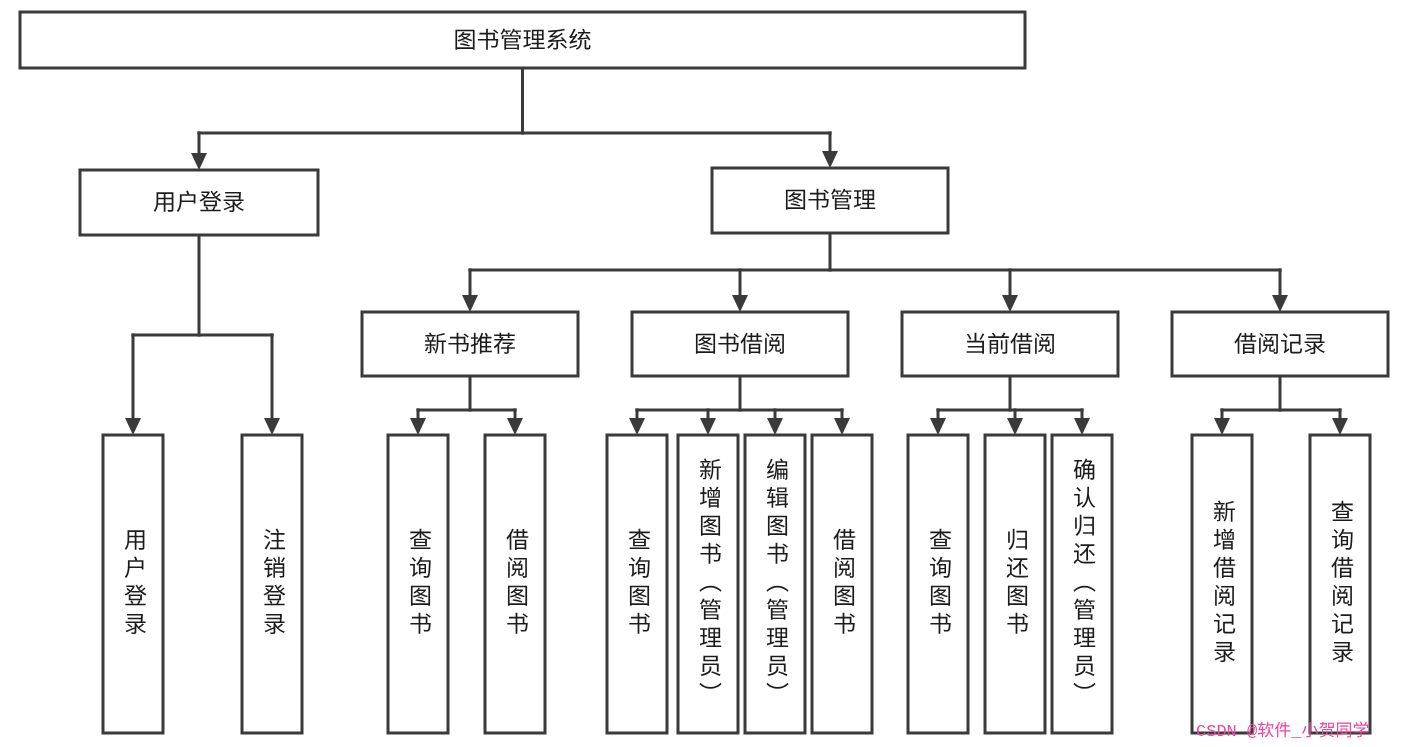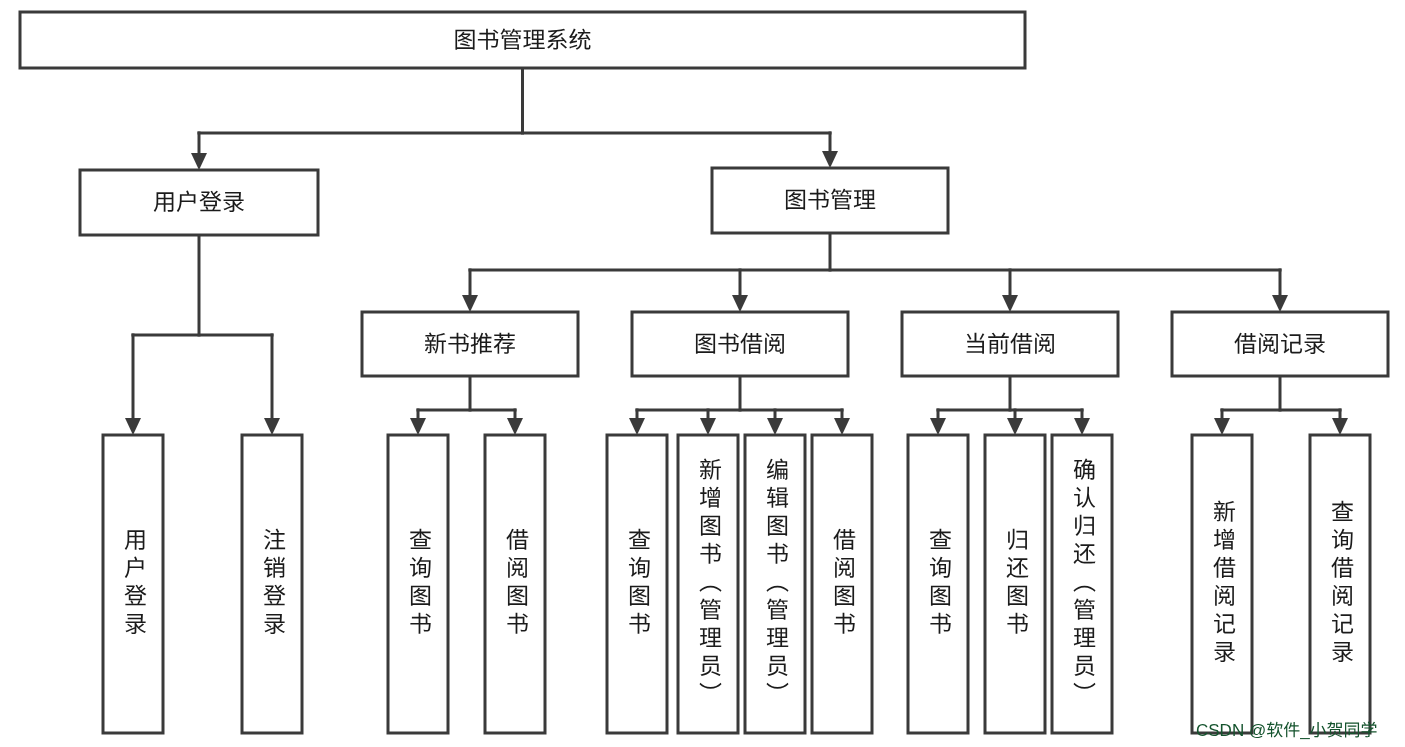--- a/index.html
+++ b/index.html
@@ -45,23 +45,23 @@
     color:#1b1b1b;
     display:flex;
     align-items:center;
     justify-content:center;
     text-align:center;
     pointer-events:none;
     user-select:none;
   }
   .watermark{
     position:absolute;
-    font-family:Liberation Sans, sans-serif;
+    font-family:Liberation Mono, monospace;
     font-size:17px;
-    color:#14532d;
+    color:#ec4899;
     white-space:nowrap;
     user-select:none;
   }
 </style>
 </head>
 <body>
 
 <div id="diagram-root">
 
   <svg class="diagram-canvas" viewBox="0 0 1405 747" xmlns="http://www.w3.org/2000/svg">

